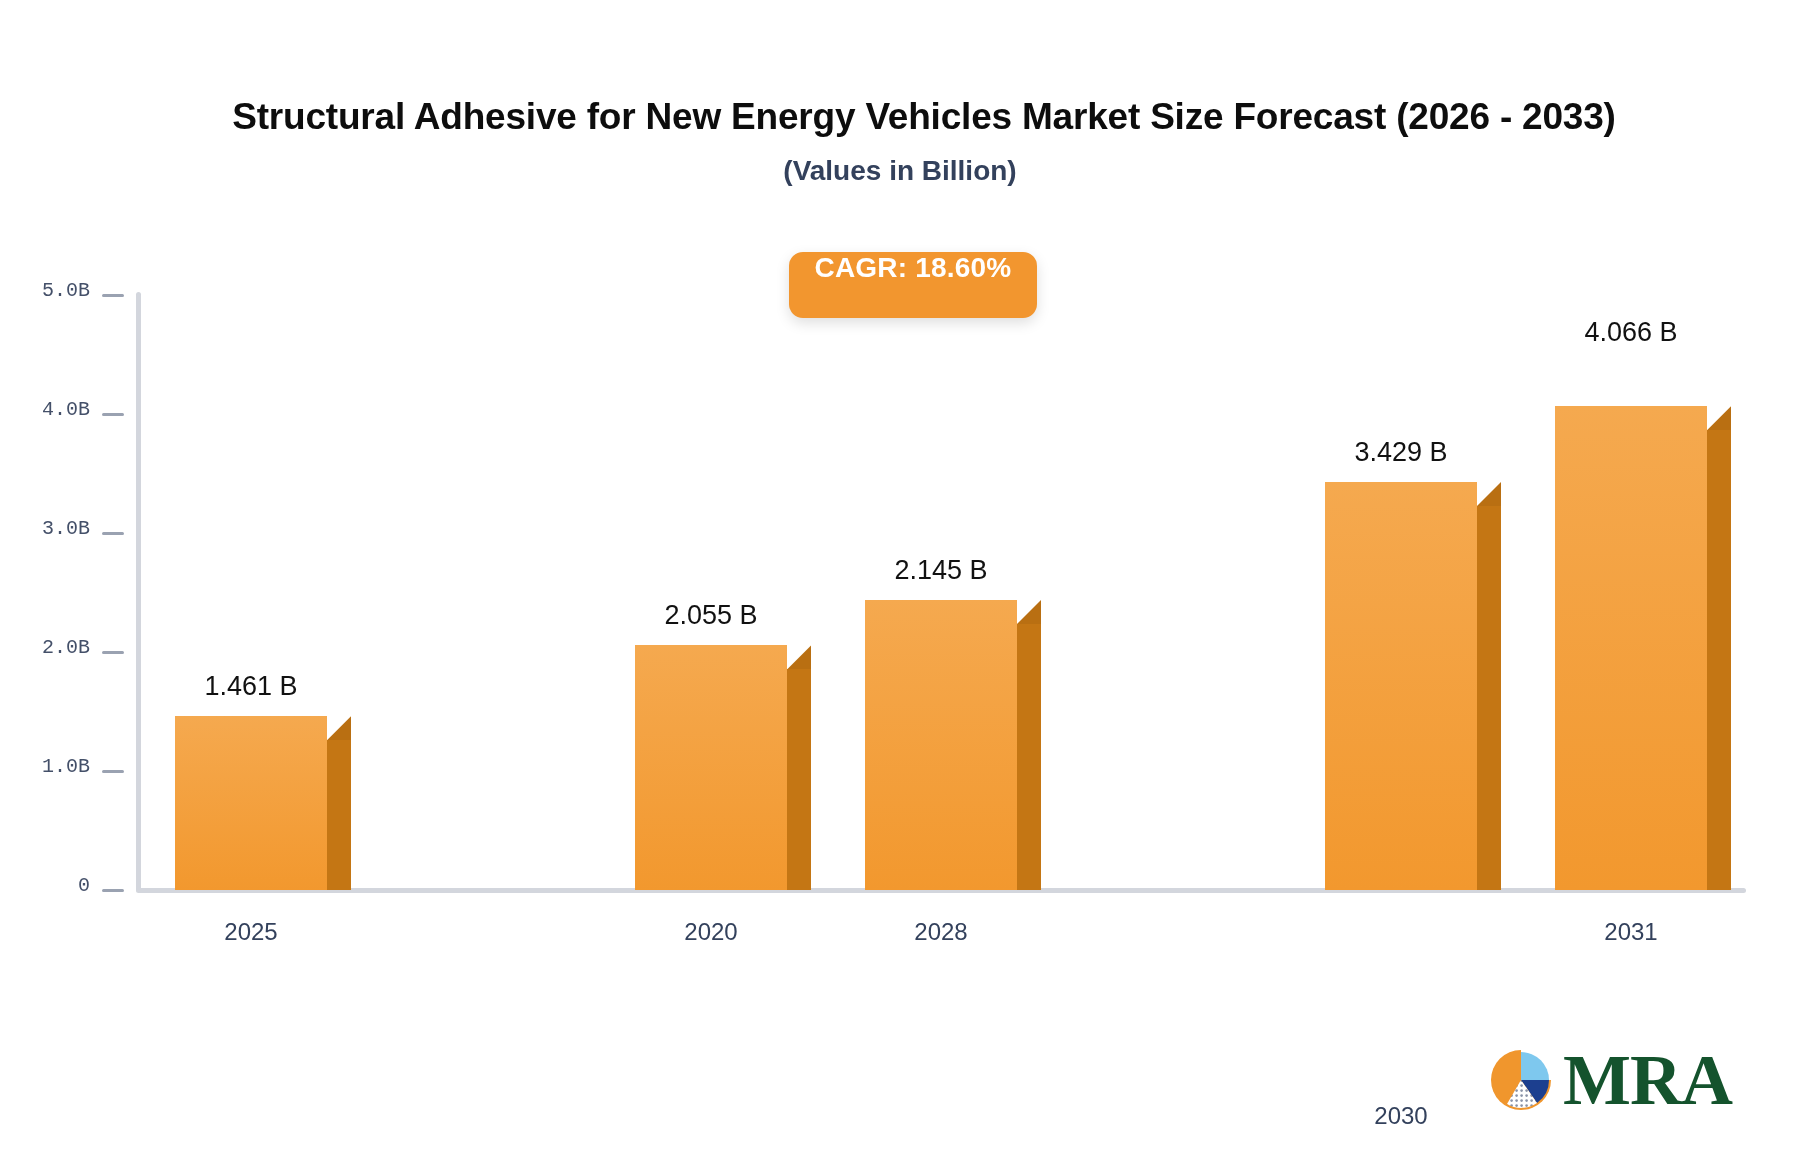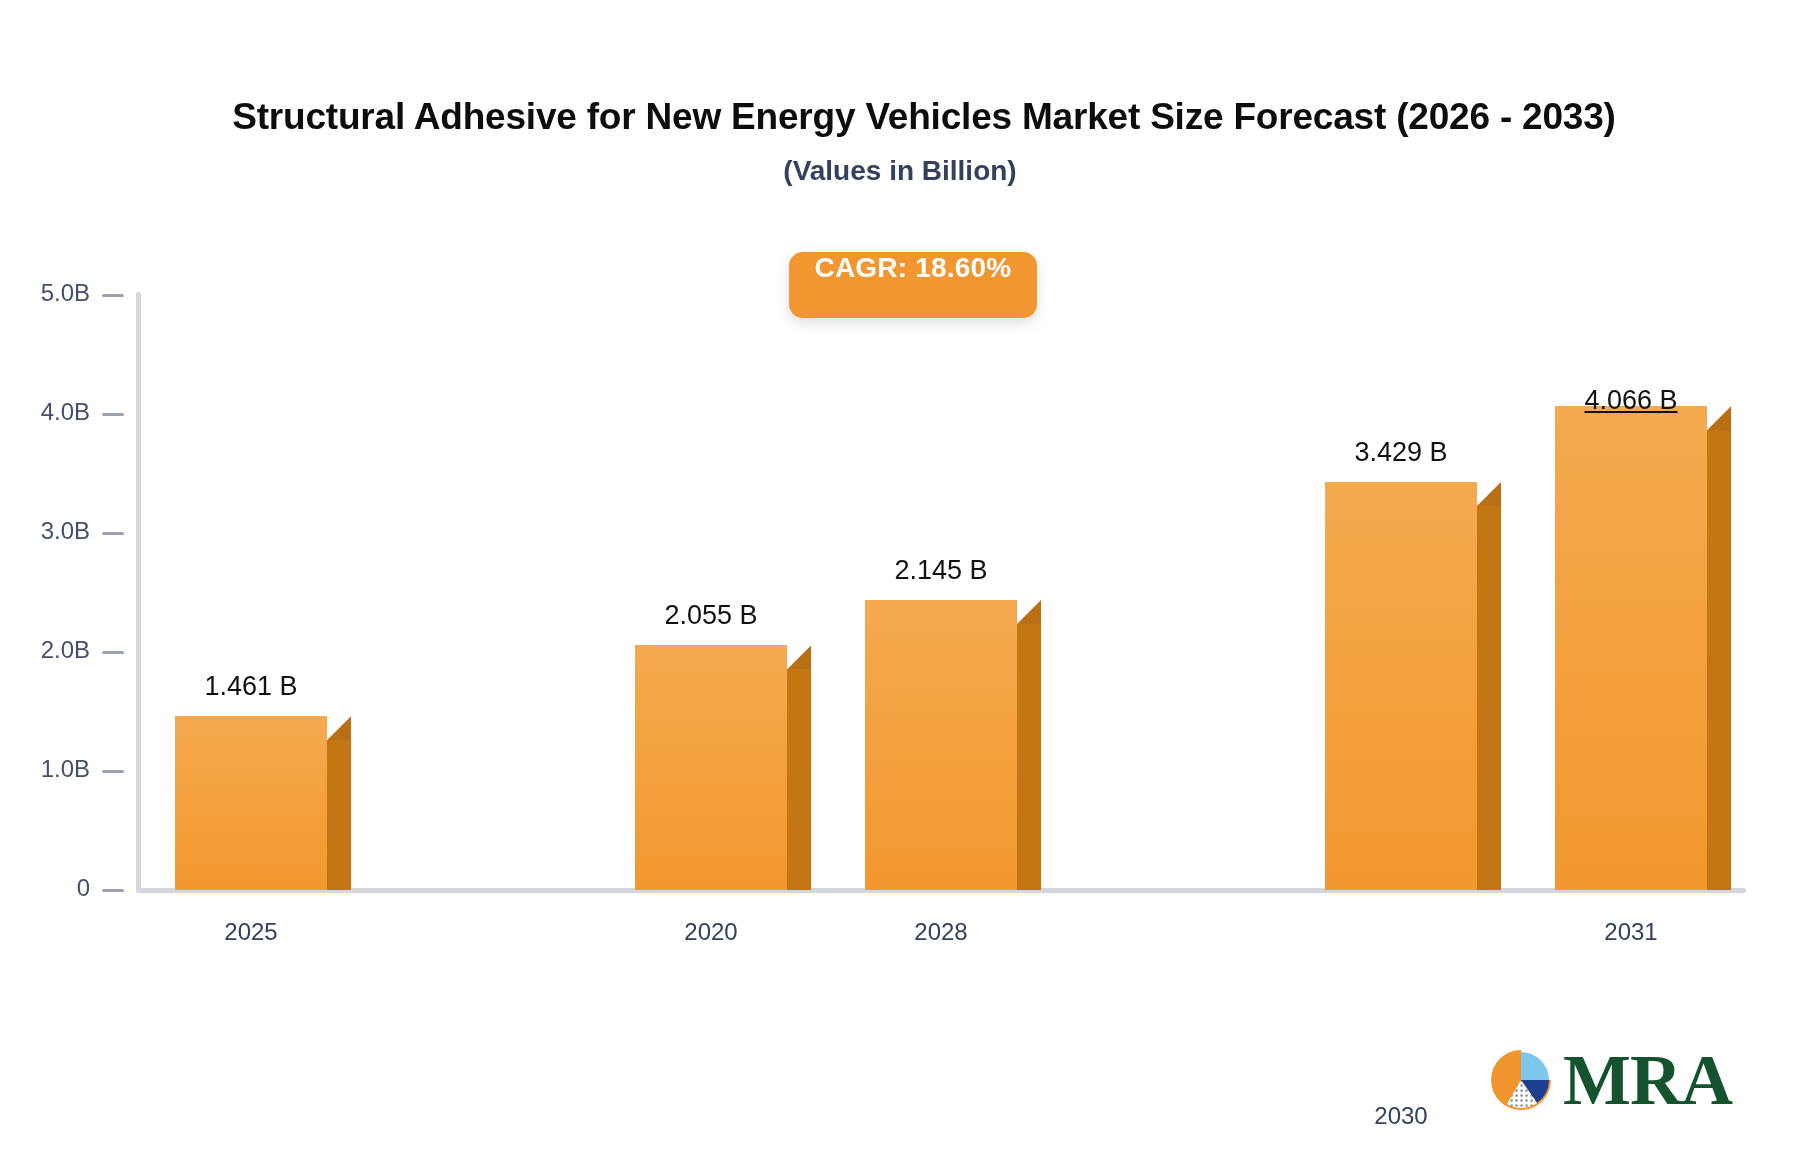--- a/index.html
+++ b/index.html
@@ -96,24 +96,25 @@
   .y-tick {
     position: absolute;
     left: 0;
     width: 136px;
     height: 0;
   }
   .y-tick .tick-label {
     position: absolute;
     right: 46px;
     top: -16px;
-    font-size: 24px;
+    font-size: 20px;
     color: #445069;
     text-align: right;
     white-space: nowrap;
+    font-family: Liberation Mono, monospace;
   }
   .y-tick .tick-mark {
     position: absolute;
     right: 12px;
     top: -1px;
     width: 22px;
     height: 3px;
     background: #9aa2b1;
     border-radius: 2px;
   }
@@ -273,21 +274,21 @@
           </div>
           <div class="bar-value" style="bottom: 688.051px;">3.429 B</div>
           <div class="bar-cat-label">2030</div>
         </div>
         <div class="bar-group" style="left: 1419px; width: 152px; height: 1156px; bottom: 0px;">
           <div class="bar-3d" style="width: 152px; height: 483.854px;">
             <div class="bar-front" style="height: 483.854px;"></div>
             <div class="bar-side" style="height: 459.854px; background: rgb(196, 118, 20);"></div>
             <div class="bar-side-top" style="bottom: 459.854px;"></div>
           </div>
-          <div class="bar-value" style="bottom: 740px; text-decoration: underline;">4.066 B</div>
+          <div class="bar-value" style="bottom: 808px;">4.066 B</div>
           <div class="bar-cat-label">2031</div>
         </div>
       </div>
   </div>
 
   <div class="logo">
     <svg class="logo-mark" width="72" height="72" viewBox="0 0 72 72">
       <defs>
         <pattern id="dots" width="5" height="5" patternUnits="userSpaceOnUse">
           <rect width="5" height="5" fill="#ffffff"></rect>

